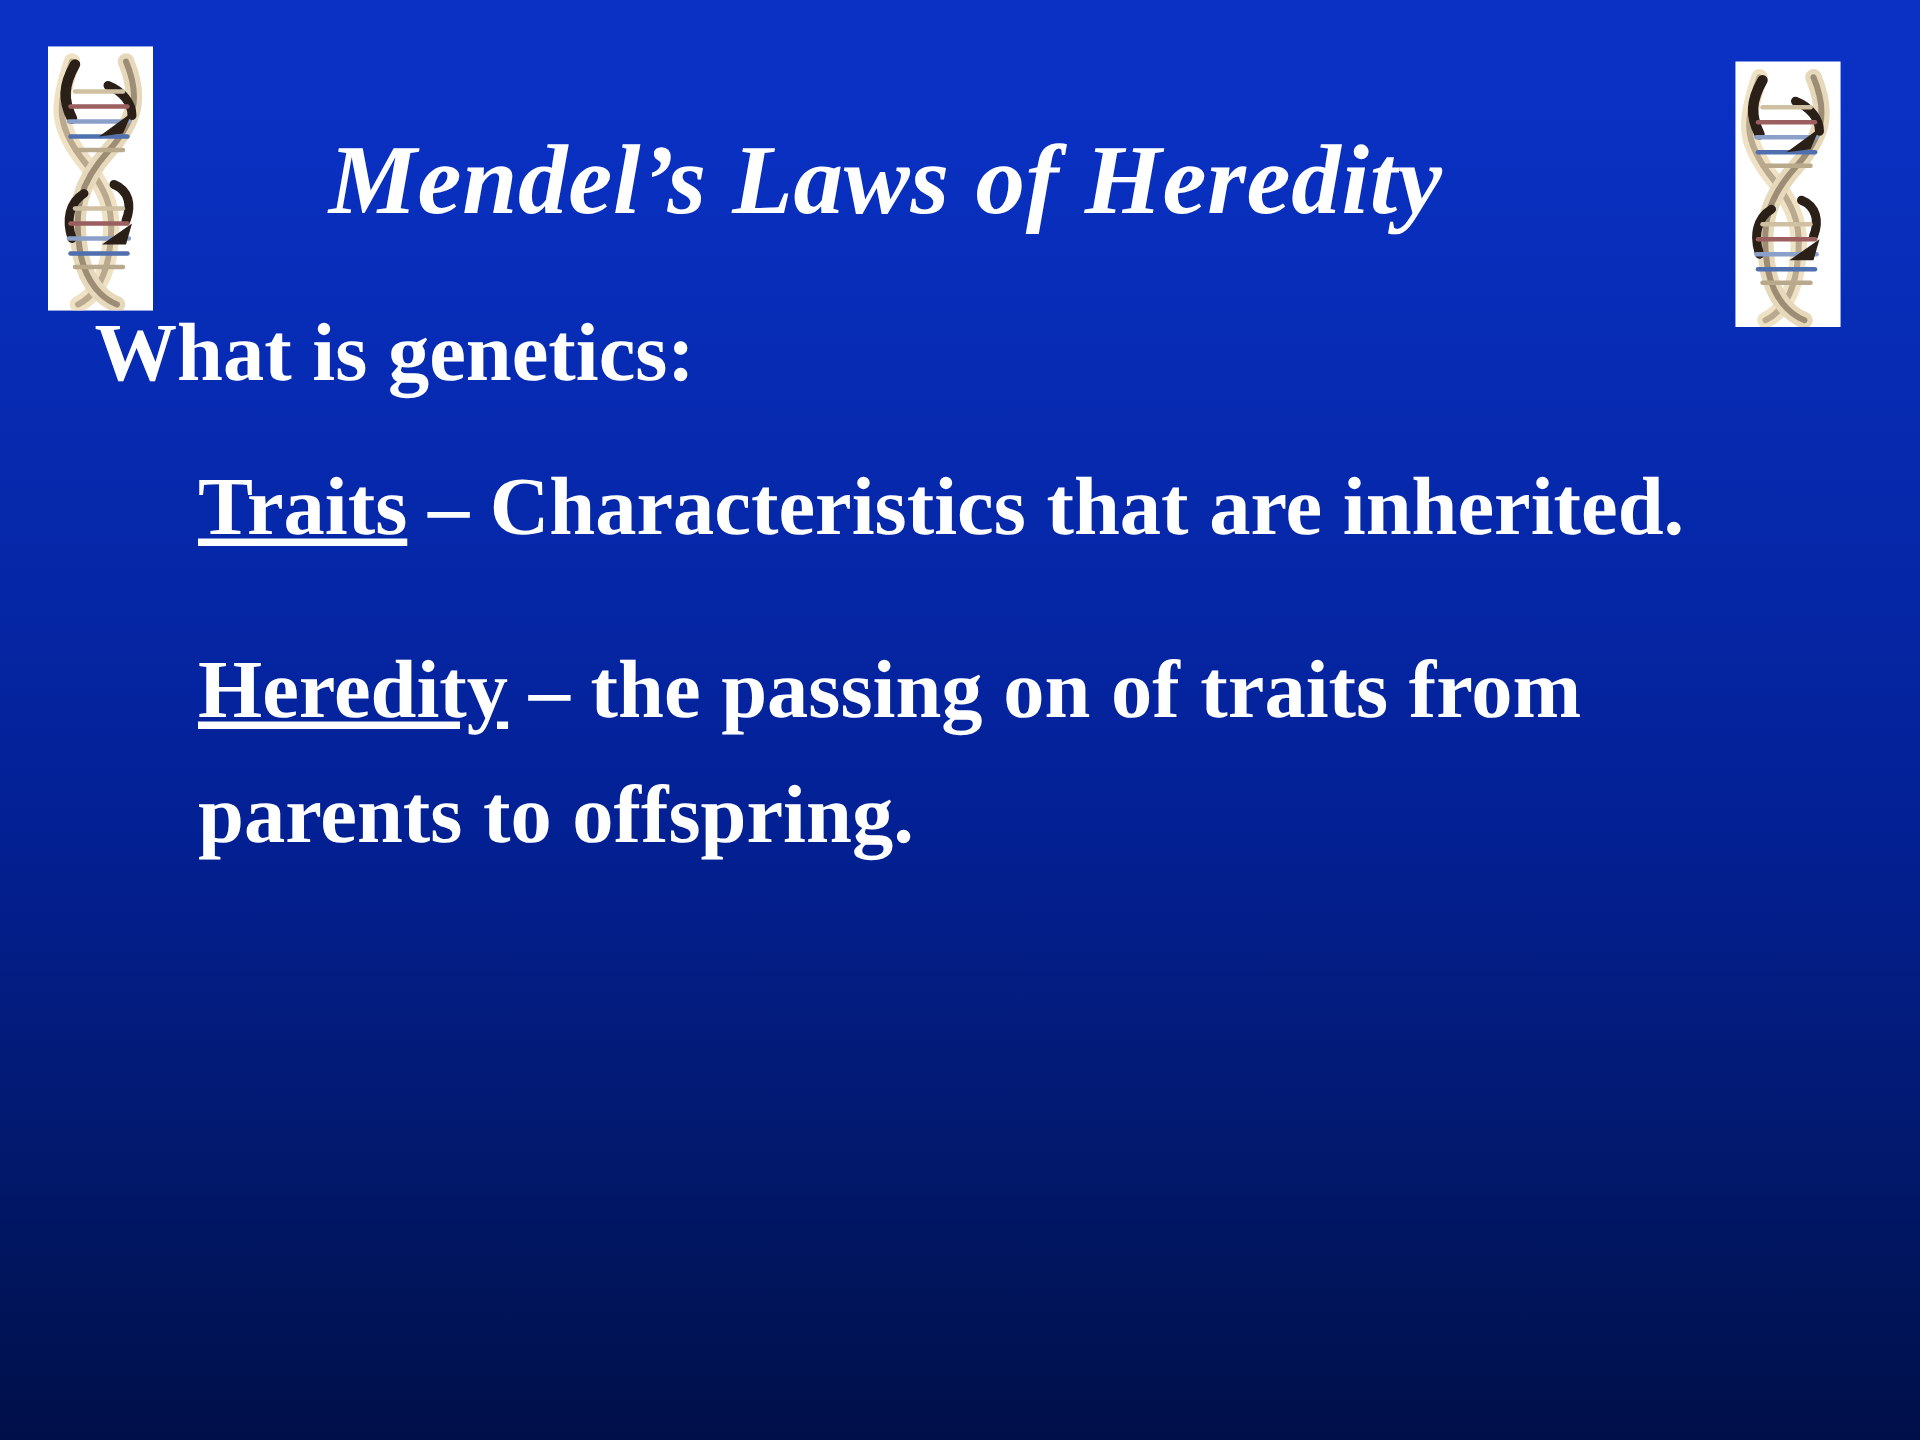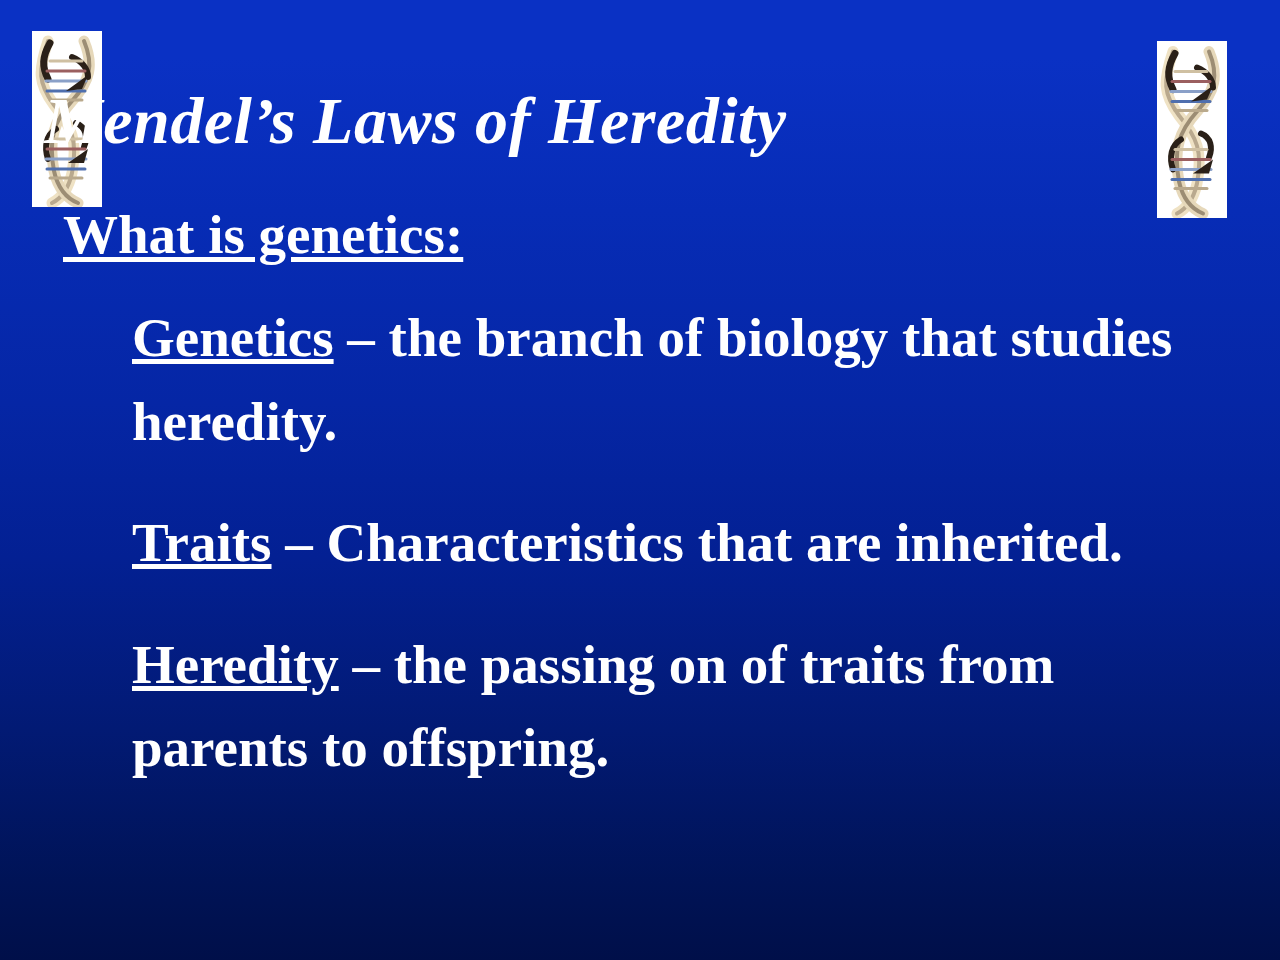--- a/index.html
+++ b/index.html
@@ -36,44 +36,44 @@
 
   #dna-left  { left: 32px;   top: 31px; width: 70px; height: 176px; }
   #dna-right { left: 1157px; top: 41px; width: 70px; height: 177px; }
 
   
   #title {
     position: absolute;
     left: 0;
     top: 88px;
     width: 1164px;
-    text-align: left;
+    text-align: center;
     color: #ffffff;
     font-size: 66px;
     font-weight: bold;
     font-style: italic;
     letter-spacing: 0.5px;
     line-height: 1;
-    padding-left: 44px;
+    padding-left: 17px;
     box-sizing: border-box;
     white-space: nowrap;
   }
 
   
   #heading {
     position: absolute;
     left: 63px;
     top: 206px;
     color: #ffffff;
     font-size: 55px;
     font-weight: bold;
     line-height: 1.04;
     white-space: nowrap;
   }
-  #heading .u { text-decoration: underline; text-underline-offset: 4px; }
+  #heading .u { text-underline-offset: 4px; }
 
   #body {
     position: absolute;
     left: 132px;
     top: 296px;
     width: 1060px;
   }
   .para {
     color: #ffffff;
     font-size: 55px;
@@ -157,23 +157,20 @@
   </div>
 
   <div id="title">Mendel’s Laws of Heredity</div>
 
   <div id="heading">
     <span class="u">What is genetics:</span>
   </div>
 
   <div id="body">
 
-    <p class="para">
-      <span class="term">Genetics</span><span> – </span><span>the branch of biology that studies heredity.</span>
-    </p>
 
     <p class="para">
       <span class="term">Traits</span><span> – </span><span>Characteristics that are inherited.</span>
     </p>
 
     <p class="para">
       <span class="term">Heredity</span><span> – </span><span>the passing on of traits from parents to offspring.</span>
     </p>
 
   </div>

